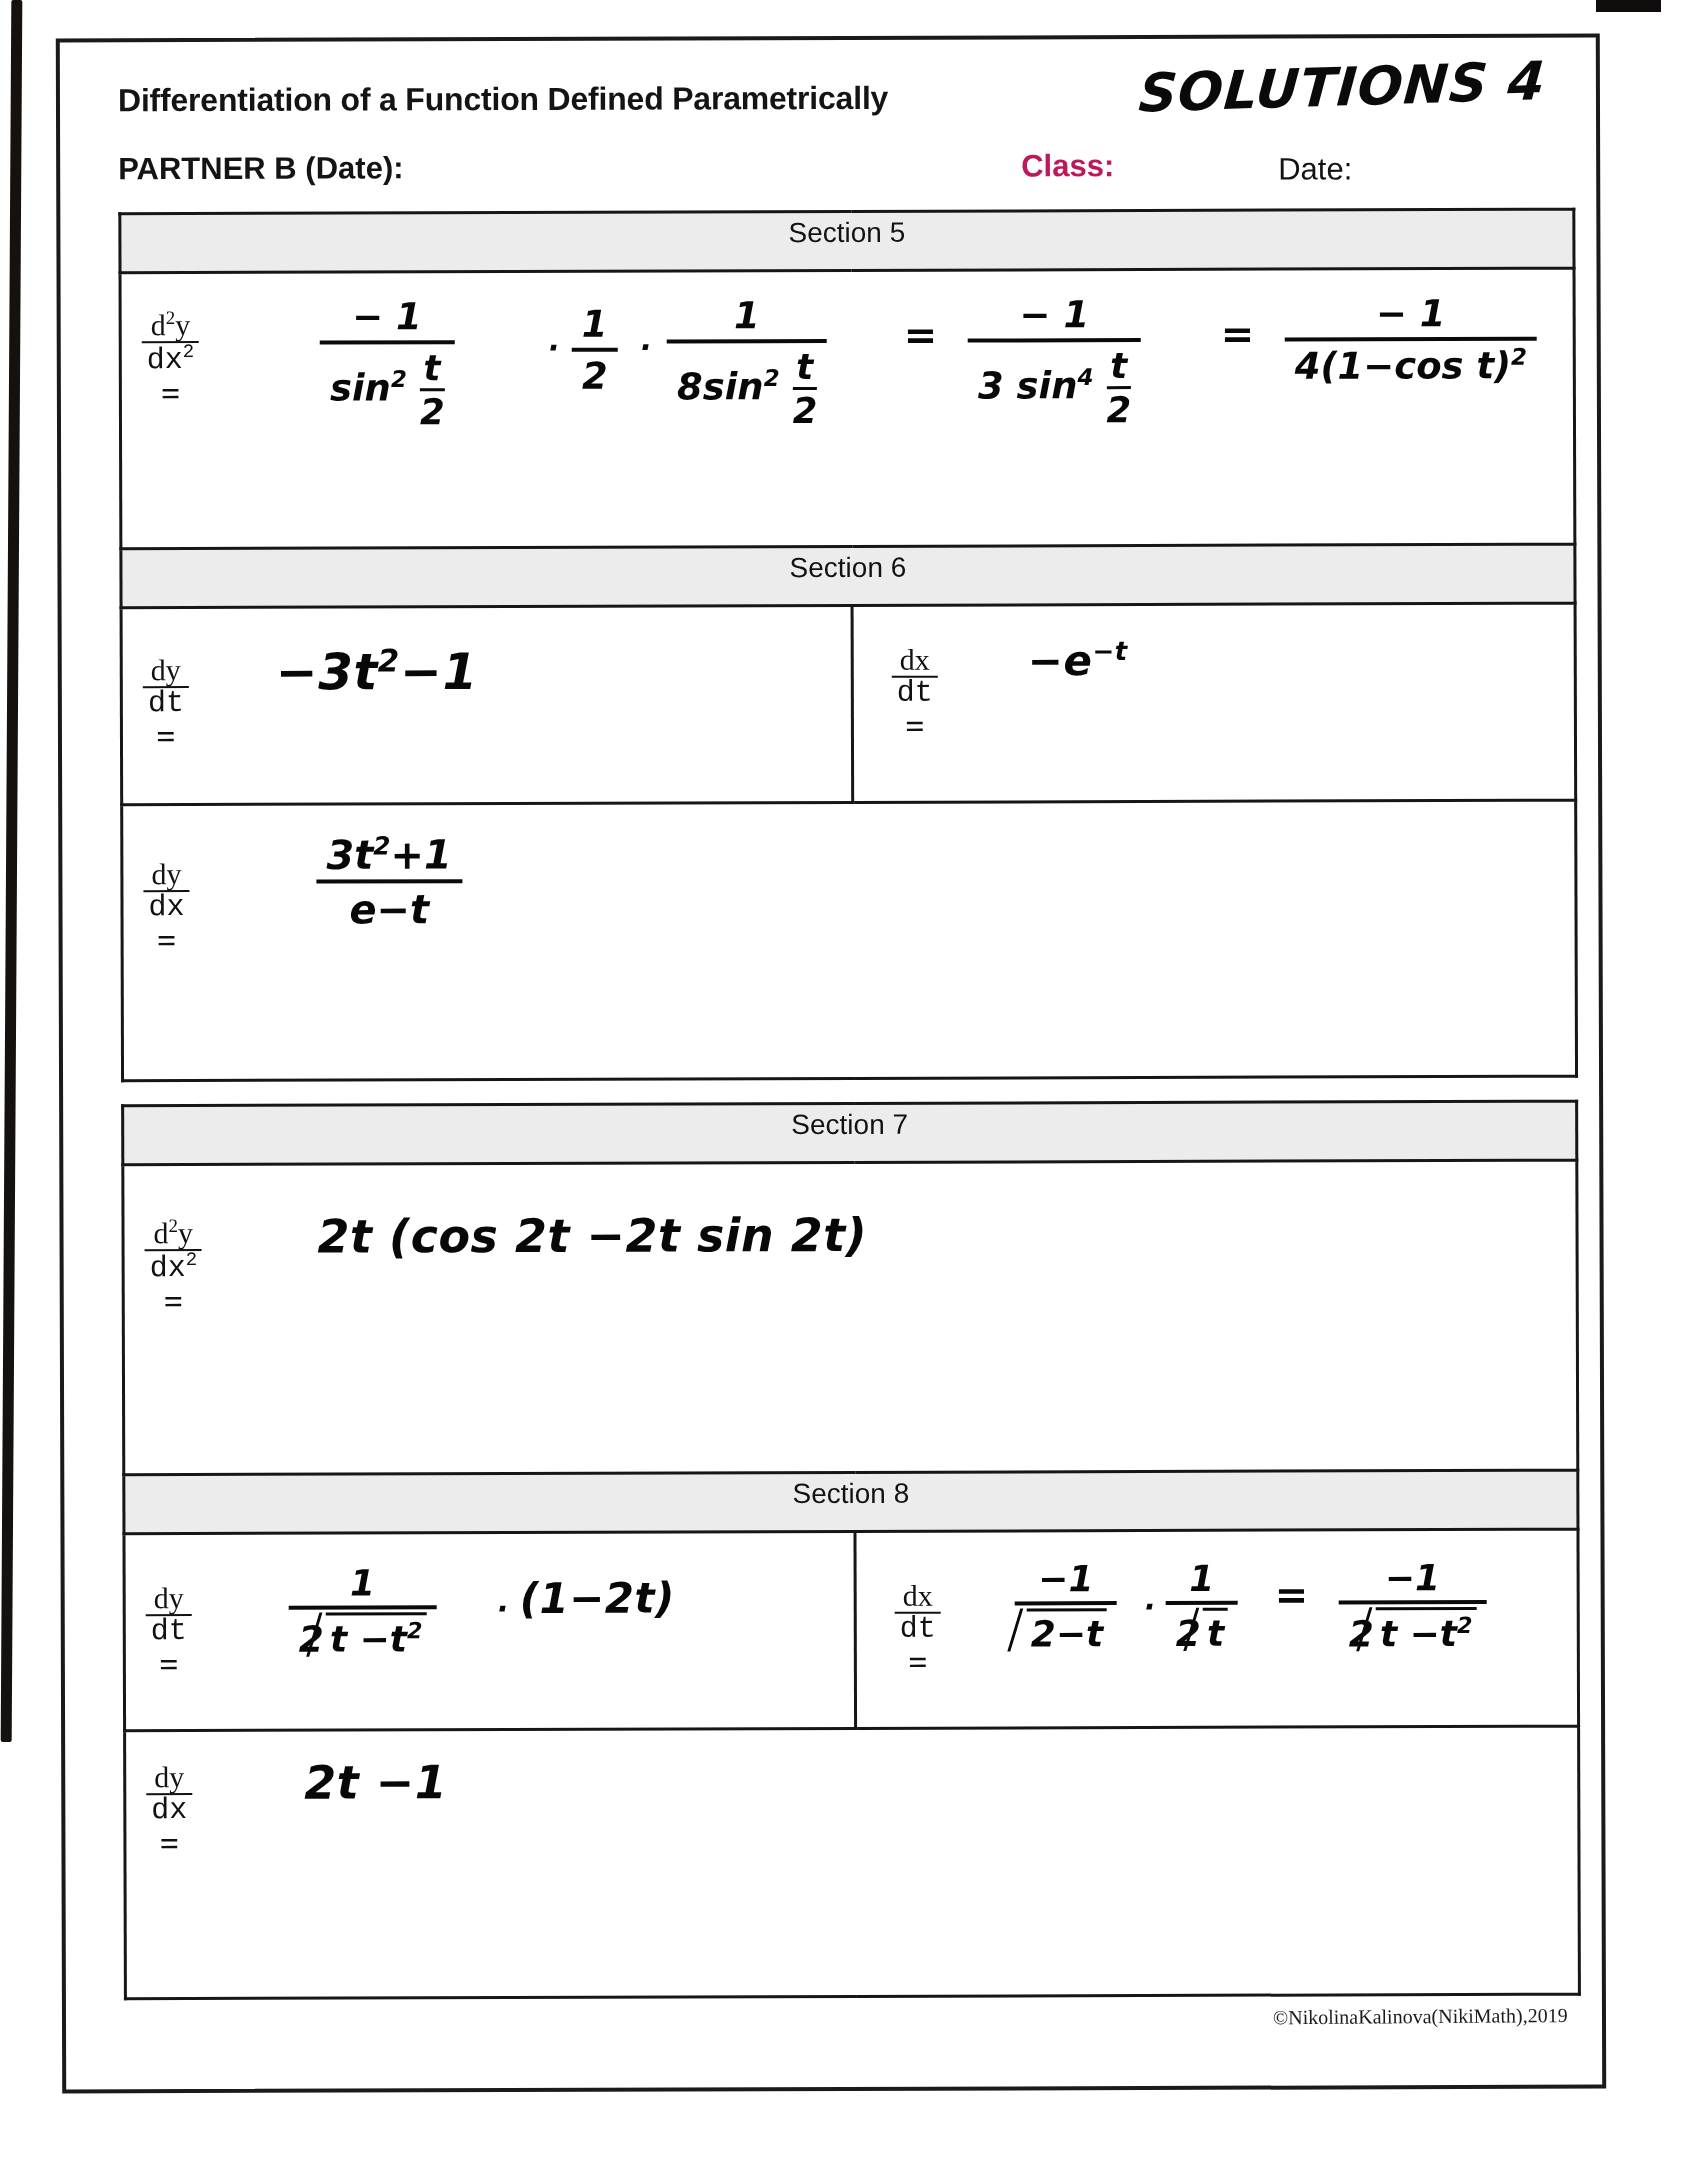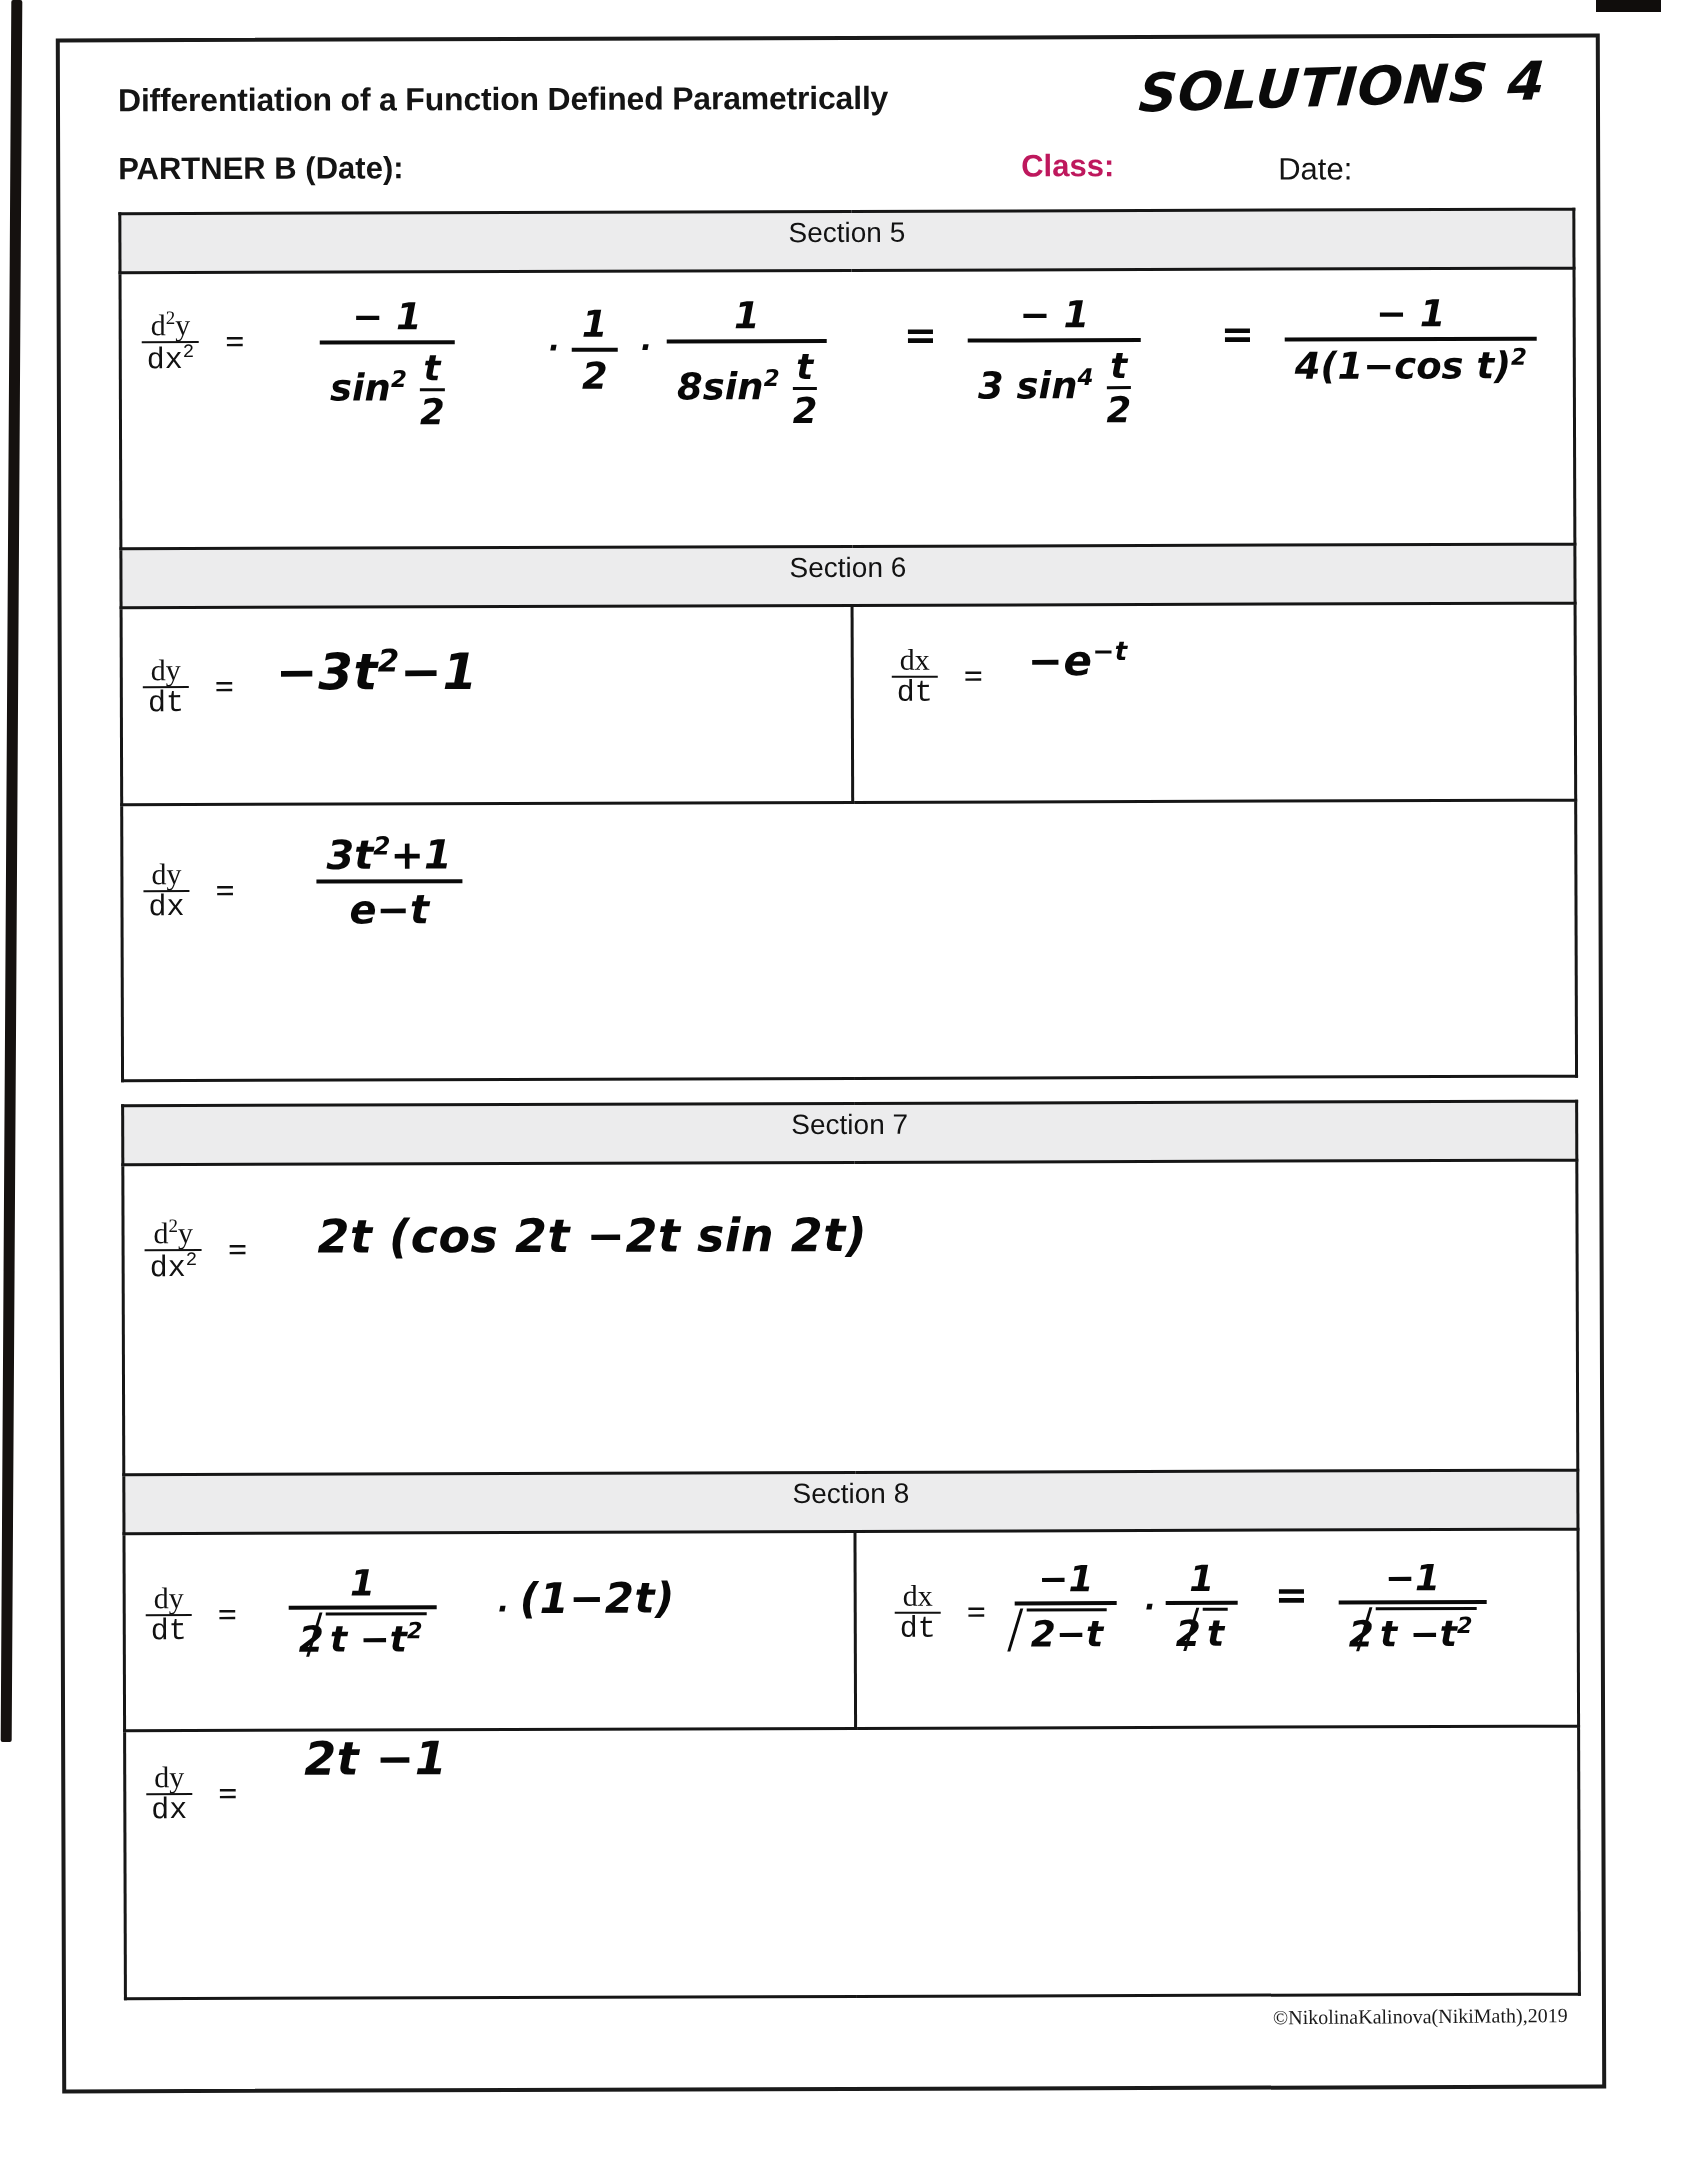--- a/index.html
+++ b/index.html
@@ -104,22 +104,23 @@
     display:inline-block;vertical-align:middle;
     text-align:center;
     font-family:"Liberation Serif", serif;
     line-height:1.02;
   }
   .frac .num{display:block;padding:0 5px;font-size:30px;}
   .frac .den{display:block;border-top:2.5px solid #111;padding:0 5px;font-size:30px;font-family:Liberation Mono, monospace;}
   .frac .num sup,.frac .den sup{font-size:19px;vertical-align:super;}
   .lbl{
     position:absolute;
-    display:flex;align-items:center;gap:26px;
+    display:flex;align-items:center;gap:0;
     color:#111;
+    flex-direction:column;
   }
   .eq{
     font-family:"Liberation Serif", serif;
     font-size:34px;font-weight:600;
   }
 
   
   .hw{
     position:absolute;
     font-family:"DejaVu Sans", sans-serif;
@@ -380,21 +381,21 @@
     <tr>
       <td class="cell-s8b" colspan="2">
         <div class="mathbox">
           <div class="lbl" style="left:20px;top:30px;">
             <span class="frac">
               <span class="num">dy</span>
               <span class="den">dx</span>
             </span>
             <span class="eq">=</span>
           </div>
-          <div class="hw" style="left:178px;top:0;font-size:46px;">2t −1</div>
+          <div class="hw" style="left:178px;top:24px;font-size:46px;">2t −1</div>
         </div>
       </td>
     </tr>
   </tbody>
       </table>
 
   <div class="copyright">©NikolinaKalinova(NikiMath),2019</div>
 
  </div>
 </div>

